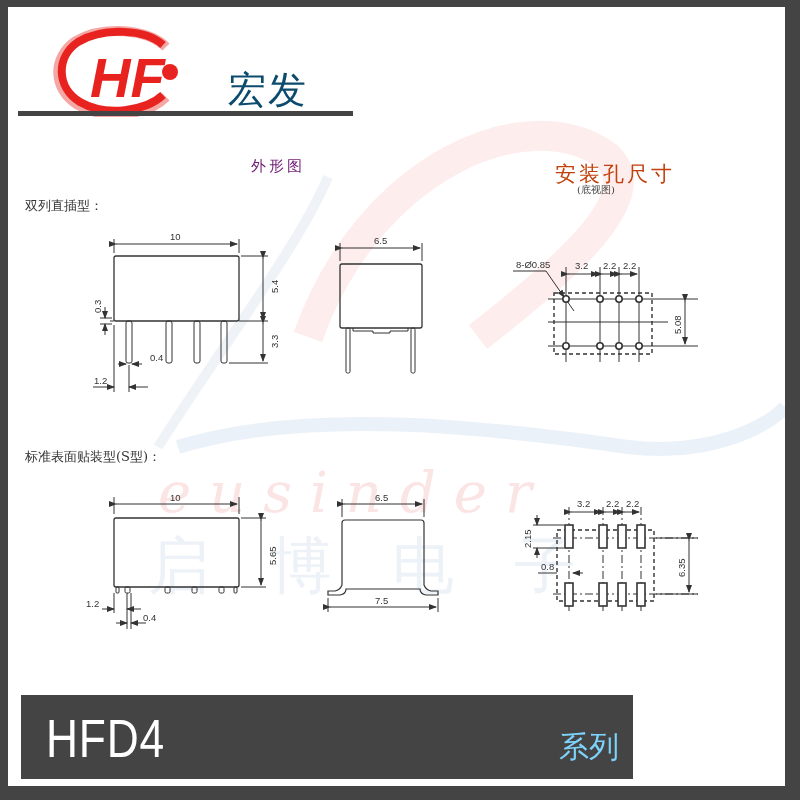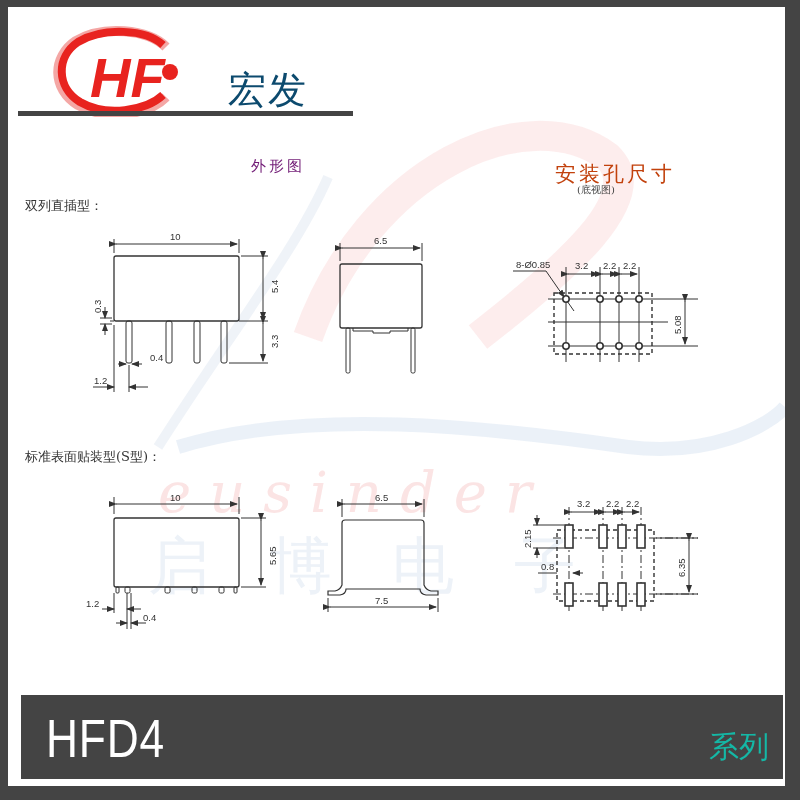--- a/index.html
+++ b/index.html
@@ -32,29 +32,29 @@
       position: absolute; left: 17px; top: 190px; font-size: 13px; color: #333;
       font-family: Liberation Mono, monospace;
     }
     .label-smd {
       position: absolute; left: 17px; top: 441px; font-size: 13px; color: #333;
       font-family: "DejaVu Serif", serif;
     }
     .drawings { position: absolute; left: 0; top: 0; }
     .dim { font-family: "Liberation Sans", sans-serif; font-size: 9.5px; fill: #333; }
     .banner {
-      position: absolute; left: 13px; top: 688px; width: 730px; height: 84px; background: #444444; padding-left: 32px;
+      position: absolute; left: 13px; top: 688px; width: 612px; height: 84px; background: #444444;
     }
     .banner-model {
       position: absolute; left: 25px; top: 12px; font-family: "Liberation Sans", sans-serif;
       font-size: 54px; color: #fff; transform: scaleX(0.82); transform-origin: left top;
       letter-spacing: 1px;
     }
     .banner-series {
-      position: absolute; right: 14px; top: 32px; font-size: 30px; color: #14b8a6;
+      position: absolute; right: 14px; top: 32px; font-size: 30px; color: #7dd3fc;
     }
   </style>
 </head>
 <body>
 
 <div class="page">
 
   <svg class="wm" width="777" height="779">
     <path d="M300 330 C 360 160, 520 90, 600 150 C 640 190, 560 260, 470 330" fill="none" stroke="#fde8e8" stroke-width="30" opacity="0.8"></path>
     <path d="M170 440 C 300 400, 480 420, 620 440 C 700 450, 760 420, 777 400" fill="none" stroke="#e6eef6" stroke-width="14" opacity="0.8"></path>

